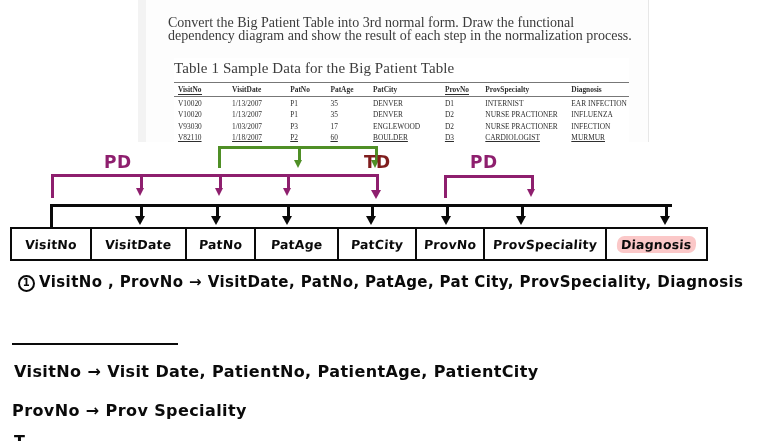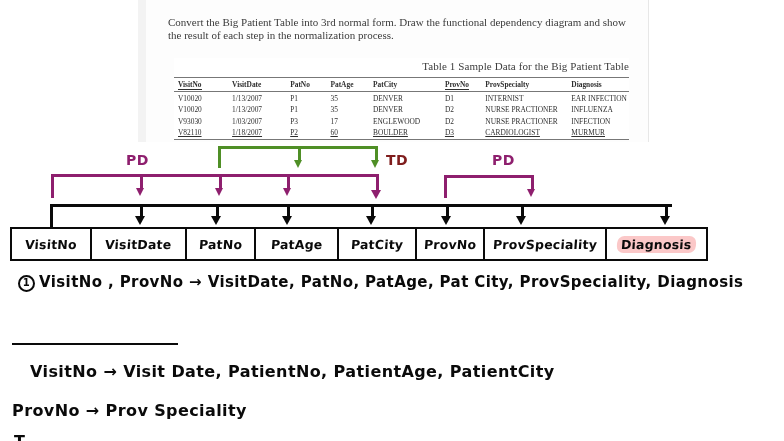--- a/index.html
+++ b/index.html
@@ -19,30 +19,30 @@
     border-right:1px solid #e7e7e7;
     overflow:hidden;
   }
   .doc-inner{
     position:absolute;left:8px;top:0px;right:0;bottom:0;
     background:#fdfdfd;
   }
   .doc-q{
     position:absolute;left:22px;top:16px;width:466px;
     font-family:"Liberation Serif", serif;
-    font-size:11px;line-height:13px;color:#3b3b3b;
+    font-size:14px;line-height:13px;color:#3b3b3b;
     text-align:left;
   }
   .tbl-wrap{
     position:absolute;left:28px;top:58px;width:455px;
     background:#ffffff;
   }
   .tbl-title{
     font-family:"Liberation Serif", serif;
-    font-size:11px;color:#3d3d3d;text-align:right;
+    font-size:15px;color:#3d3d3d;text-align:left;
     padding:2px 0 5px 0;letter-spacing:.1px;
   }
   table.pt{
     border-collapse:collapse;width:100%;
     font-family:"Liberation Serif", serif;
     font-size:7.4px;color:#2f2f2f;
   }
   table.pt thead th{
     font-weight:bold;text-align:left;
     padding:2.2px 2px 2.2px 0;
@@ -102,21 +102,21 @@
   .bk-top{position:absolute;height:0;border-top-style:solid;}
   .bk-left{position:absolute;width:0;border-left-style:solid;}
   .arrow-stem{position:absolute;width:0;border-left-style:solid;}
   .arrow-head{
     position:absolute;width:0;height:0;
     border-left:4.5px solid transparent;
     border-right:4.5px solid transparent;
   }
   .lbl-tag{
     position:absolute;font-family:"DejaVu Sans", sans-serif;
-    font-weight:bold;font-size:14px;letter-spacing:.5px;margin-left:22px;
+    font-weight:bold;font-size:17px;letter-spacing:.5px;
   }
 
   .note-line{font-size:15px;line-height:17px;}
   .note-underline{
     position:absolute;height:0;border-top:2.6px solid #0a0a0a;
   }
   .circled{
     display:inline-block;border:2.2px solid #0a0a0a;border-radius:50%;
     width:13px;height:13px;line-height:12px;text-align:center;
     font-size:10px;margin-right:4px;vertical-align:1px;
@@ -290,19 +290,19 @@
       <span class="lbl hl">Diagnosis</span>
     </div>
   </div>
 
   <div class="hw note-line" style="left:18px;top:274px;">
     <span class="circled">1</span><span>VisitNo , ProvNo → VisitDate, PatNo, PatAge, Pat City, ProvSpeciality, Diagnosis</span>
   </div>
 
   <div class="note-underline" style="left:12px;top:343px;width:166px;"></div>
 
-  <div class="hw note-line" style="left:14px;top:363px;font-size:16px;margin-left:16px;">VisitNo → Visit Date, PatientNo, PatientAge, PatientCity</div>
+  <div class="hw note-line" style="left:14px;top:363px;font-size:16px;">VisitNo → Visit Date, PatientNo, PatientAge, PatientCity</div>
 
   <div class="hw note-line" style="left:12px;top:402px;font-size:16px;">ProvNo → Prov Speciality</div>
 
   <div class="hw tail" style="left:14px;top:432px;font-size:16px;">T</div>
 
 </div>
 
 </body></html>

